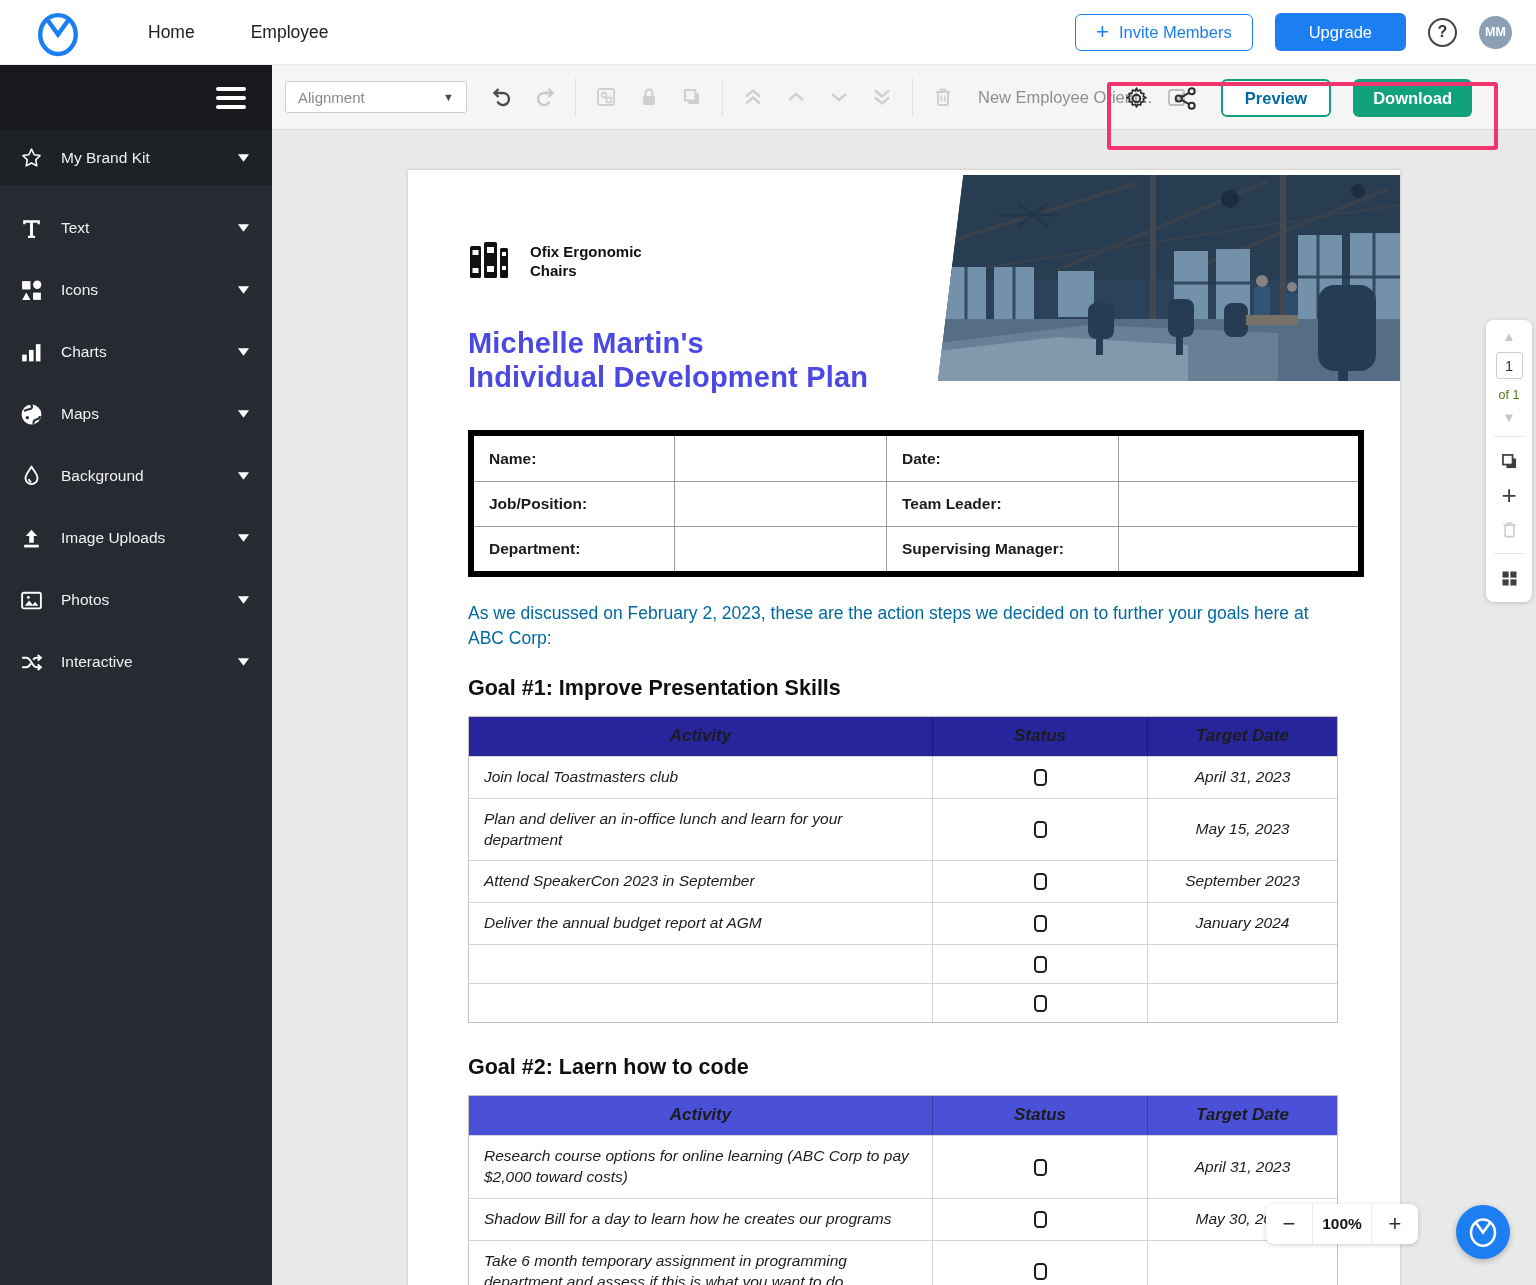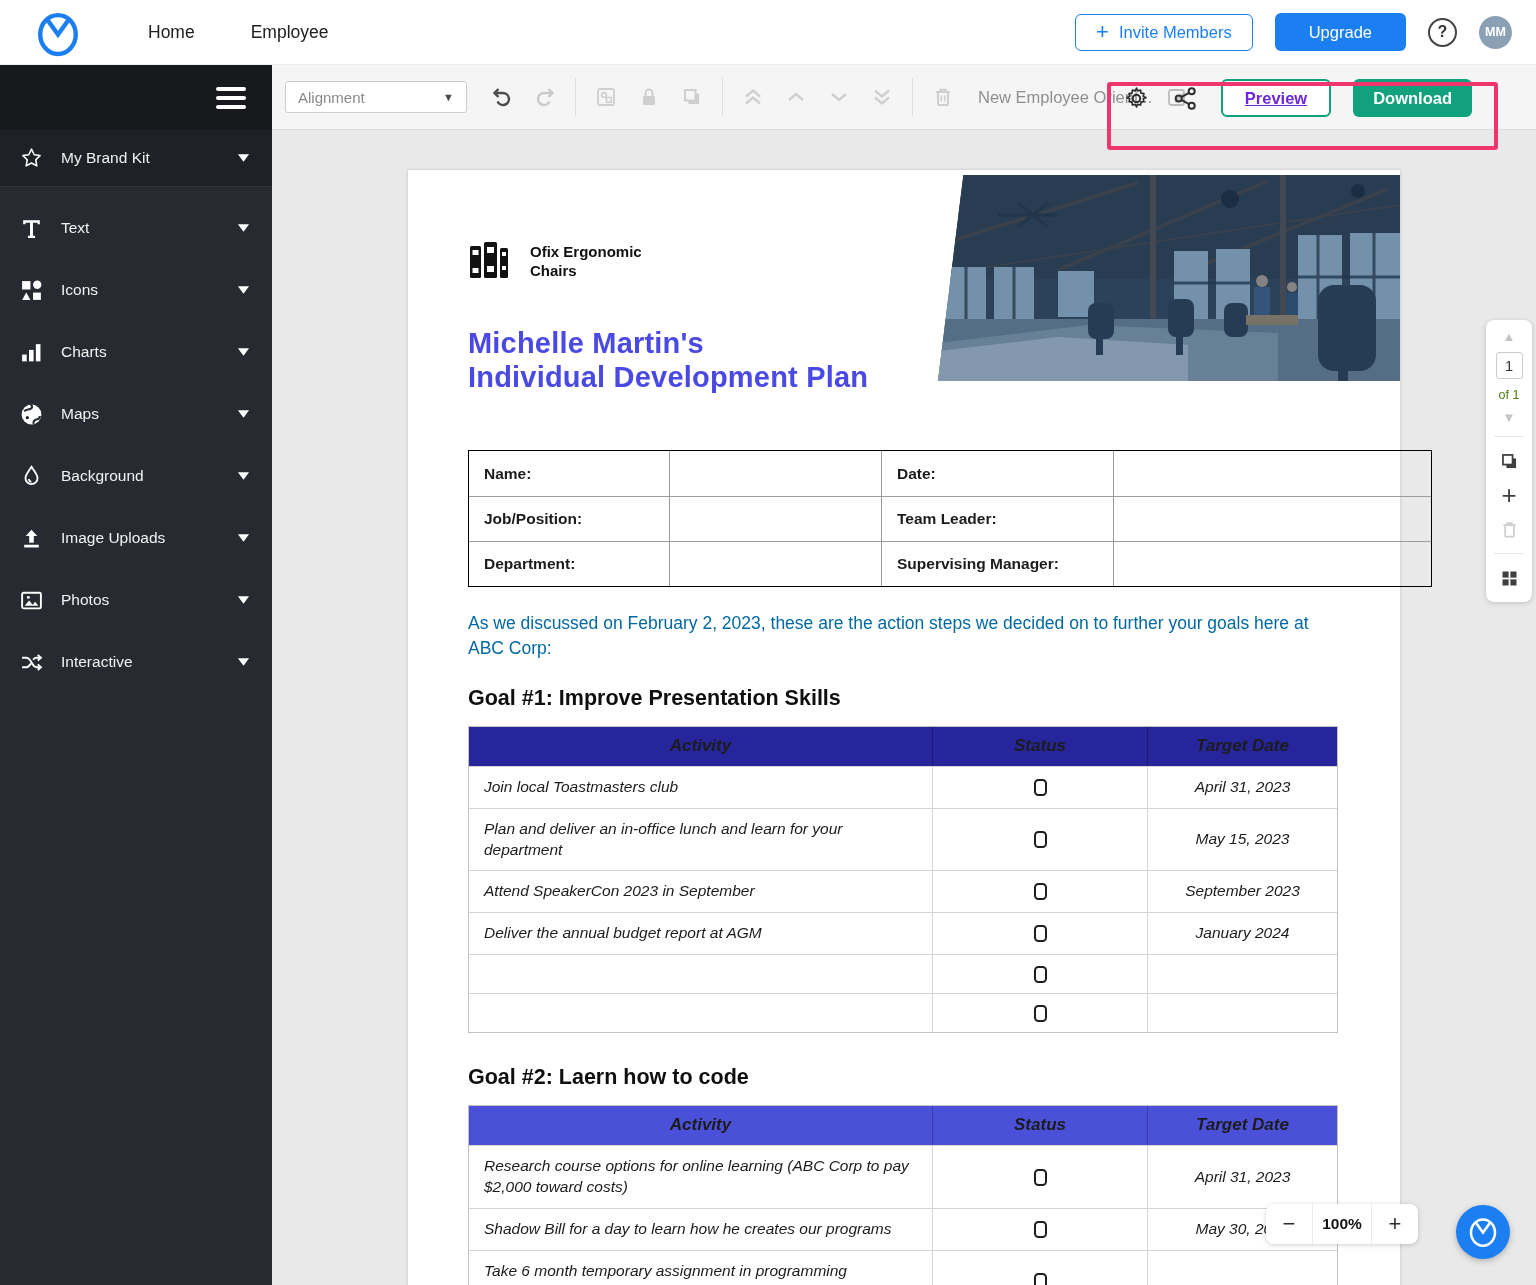--- a/index.html
+++ b/index.html
@@ -51,41 +51,41 @@
     display:flex; align-items:center; padding:0 12px; color:#8a8a8a; font-size:15px; cursor:pointer; }
   .align-caret { margin-left:auto; color:#4a4a4a; font-size:11px; }
   .tb-icons { display:flex; align-items:center; gap:17px; margin-left:22px; }
   .tb-icon { width:26px; height:26px; display:flex; align-items:center; justify-content:center; cursor:pointer; }
   .tb-icon svg { width:24px; height:24px; }
   .tb-div { width:1px; height:38px; background:#e0e0e0; }
   .doc-title-wrap { display:flex; align-items:center; margin-left:22px; gap:12px; }
   .doc-title { color:#8f8f8f; font-size:16.5px; }
   .toolbar-actions { position:absolute; right:64px; top:11px; height:44px; display:flex; align-items:center; gap:22px; }
   .gear-share { width:27px; height:27px; display:flex; align-items:center; justify-content:center; cursor:pointer; }
-  .preview-btn { border:2px solid #11a17c; color:#6d28d9; background:#fff; border-radius:6px;
-    height:38px; padding:0 22px; font-size:16.5px; font-weight:bold; cursor:pointer;text-decoration:underline; }
+  .preview-btn { border:2px solid #11a17c; color:#0369a1; background:#fff; border-radius:6px;
+    height:38px; padding:0 22px; font-size:16.5px; font-weight:bold; cursor:pointer; }
   .download-btn { background:#11a17c; color:#fff; border:none; border-radius:6px; height:38px;
     padding:0 20px; font-size:16.5px; font-weight:bold; cursor:pointer; }
   .pink-highlight { position:absolute; left:1107px; top:82px; width:391px; height:68px;
     border:4px solid #f0356e; border-radius:3px; z-index:40; pointer-events:none; }
 
   
   .canvas { flex:1; position:relative; background:#e9e9e9; overflow:hidden; }
 
   
   .page { position:absolute; left:136px; top:40px; width:992px; height:1400px; background:#fff;
     box-shadow:0 0 3px rgba(0,0,0,.18); padding:56px 60px 0 60px; }
   .hero-photo { position:absolute; top:5px; right:0; width:462px; height:206px;
     clip-path:polygon(5.5% 0, 100% 0, 100% 100%, 0 100%); }
   .brand-row { display:flex; align-items:center; gap:14px; margin-top:12px; }
   .brand-logo svg { width:48px; height:48px; display:block; }
   .brand-name { font-size:15px; font-weight:bold; color:#111; line-height:1.25; }
   .doc-heading { margin-top:40px; font-size:29px; font-weight:800; color:#4b49e4; line-height:1.18; letter-spacing:.2px; }
   
-  .info-table { margin-top:56px; width:964px; border:1px solid #000000; }
+  .info-table { margin-top:36px; width:896px; border:6px solid #000000; }
   .info-row { display:grid; grid-template-columns:200px 212px 232px 228px; height:45px; }
   .info-row + .info-row { border-top:1px solid #9c9c9c; }
   .info-cell { display:flex; align-items:center; padding-left:15px; font-size:15.5px; color:#1c1c1c; }
   .info-cell.lbl { font-weight:bold; }
   .info-cell + .info-cell { border-left:1px solid #9c9c9c; }
   .intro { margin-top:24px; width:862px; font-size:17.5px; color:#0369a1; line-height:1.38; }
   .goal-heading { margin-top:26px; font-size:21.5px; font-weight:800; color:#0f0f0f; }
   
   .gtable { margin-top:15px; width:870px; border:1px solid #c2c2c2;font-style:italic; }
   .gt-row { display:grid; grid-template-columns:1fr 215px 190px; background:#fff; }

